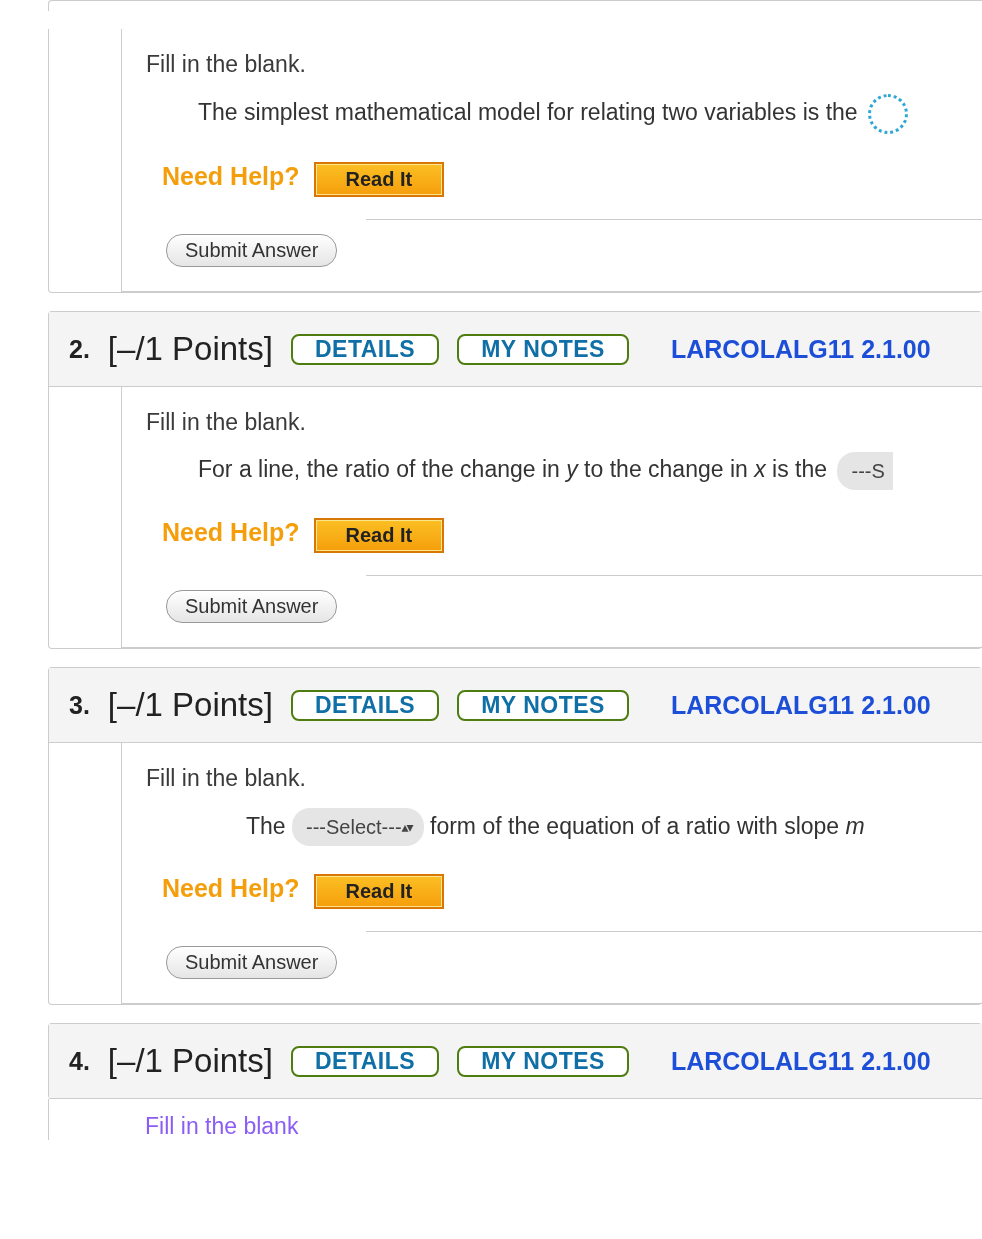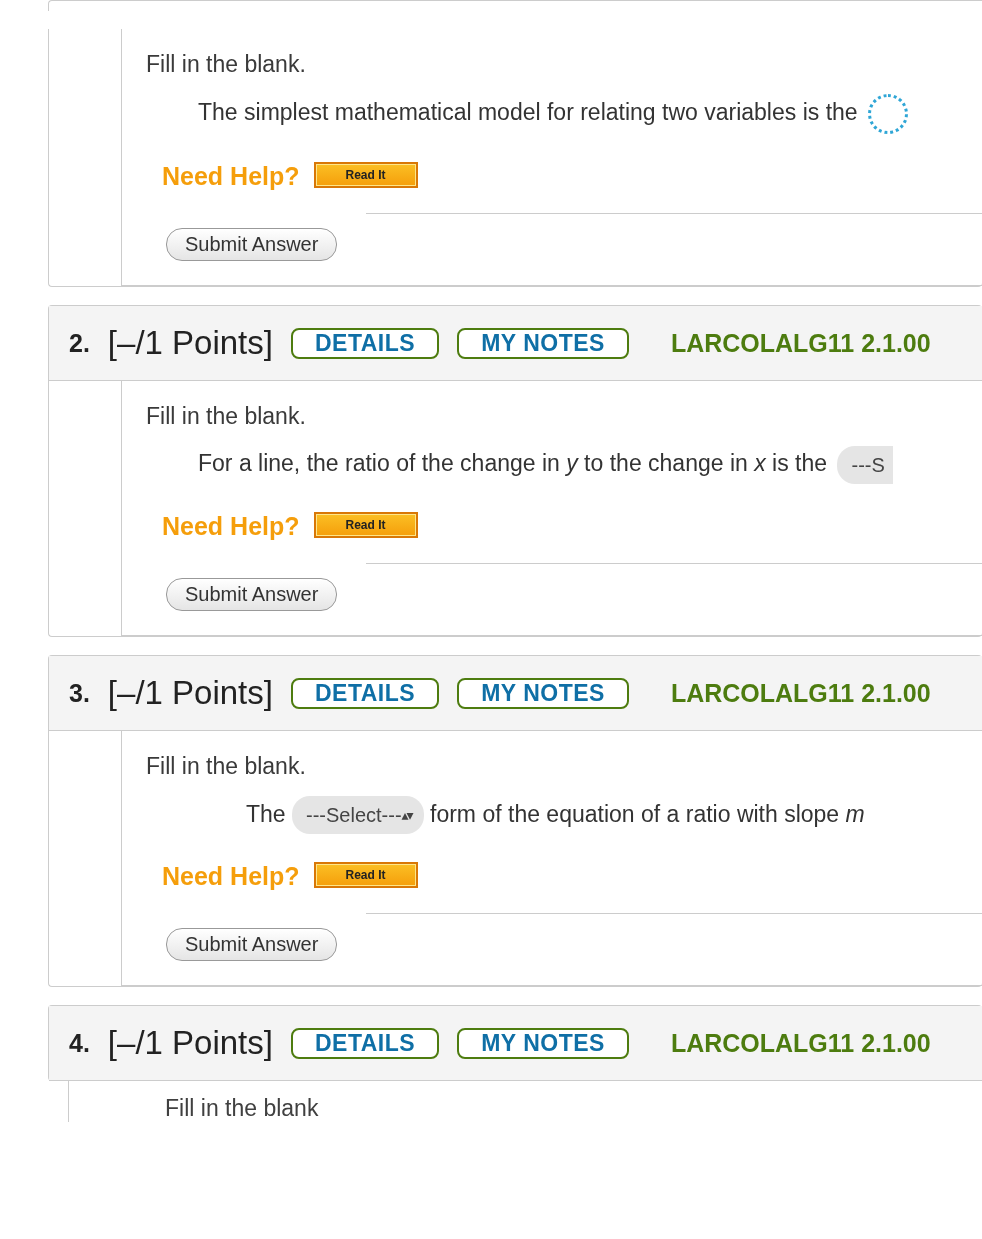--- a/index.html
+++ b/index.html
@@ -2,37 +2,37 @@
 <html><head>
 <meta charset="utf-8">
 <style>
   html,body{margin:0;padding:0;font-family:"Helvetica Neue",Arial,sans-serif;color:#333;background:#fff}
   .page{width:982px;position:relative}
   .question{border:1px solid #ccc;margin:18px 0 0 48px;border-radius:4px;background:#fff;border-right:none;overflow:visible}
   .qhead{background:#f4f4f4;border-bottom:1px solid #ccc;padding:18px 20px;display:flex;align-items:center;gap:18px}
   .qnum{font-size:25px;font-weight:700;color:#222}
   .qpts{font-size:33px;font-weight:400;color:#222}
   .pillbtn{border:2px solid #4d7c0f;color:#0f6fa6;background:#fff;border-radius:8px;padding:0 22px;font-size:23px;font-weight:700;letter-spacing:.5px;cursor:pointer}
-  .qref{font-size:25px;font-weight:700;color:#4d7c0f;margin-left:24px;white-space:nowrap}
+  .qref{font-size:25px;font-weight:700;color:#1d4ed8;margin-left:24px;white-space:nowrap}
   .qbody{padding:0;display:flex}
   .leftspace{width:72px;border-right:1px solid #ccc;flex-shrink:0}
   .content{flex:1;padding:18px 0 0 24px;position:relative;border-bottom:1px solid #ccc}
   .instr{font-size:23px;color:#3a3a3a;margin:4px 0 16px 0}
   .prompt{font-size:23px;color:#333;margin:0 0 28px 52px;line-height:1.5}
   .ital{font-style:italic}
   .needhelp{font-size:25px;font-weight:700;color:#f59e0b;margin:8px 0 22px 16px;display:flex;align-items:flex-start;gap:14px}
-  .readit{background:linear-gradient(#fbbf24,#f59e0b);border:2px solid #d97706;box-shadow:inset 0 0 0 1px #fde68a;color:#222;font-weight:700;font-size:12px;padding:4px 30px;cursor:pointer}
+  .readit{background:linear-gradient(#fbbf24,#f59e0b);border:2px solid #d97706;box-shadow:inset 0 0 0 1px #fde68a;color:#222;font-weight:700;font-size:20px;padding:4px 30px;cursor:pointer}
   .submitbar{padding:14px 0 24px 20px;border-top:1px solid #ccc}
   .submitbtn{background:linear-gradient(#fff,#e5e5e5);border:1px solid #999;border-radius:16px;padding:4px 18px;font-size:20px;color:#333;cursor:pointer}
   .answerbox{position:absolute;right:-4px;top:0;width:60px;height:60px;border:3px dotted #2fa6d6;border-radius:50%;background:#fff}
   .selectpill{display:inline-flex;align-items:center;background:#e5e5e5;border-radius:18px;padding:4px 12px 4px 14px;font-size:20px;color:#444;cursor:pointer}
   .updown{font-size:14px;letter-spacing:-2px}
   .firstq{border-top:none;border-top-left-radius:0;border-top-right-radius:0}
   .topborder{border:1px solid #ccc;border-bottom:none;margin:0 0 0 48px;height:10px;border-right:none;border-top-left-radius:4px}
-  .q4body{padding:14px 0 0 96px;font-size:23px;color:#404040;border-left:1px solid #ccc;margin-left:68px}
+  .q4body{padding:14px 0 0 96px;font-size:23px;color:#8b5cf6;border-left:1px solid #ccc;margin-left:48px}
   .truncpill{display:inline-block;background:#e5e5e5;border-radius:18px 0 0 18px;padding:4px 8px 4px 14px;font-size:20px;color:#444;margin-left:4px;vertical-align:middle}
 </style>
 </head>
 <body>
 
 <div class="page">
 
   <div class="topborder"></div>
   <div class="question firstq">
     <div class="qbody">

